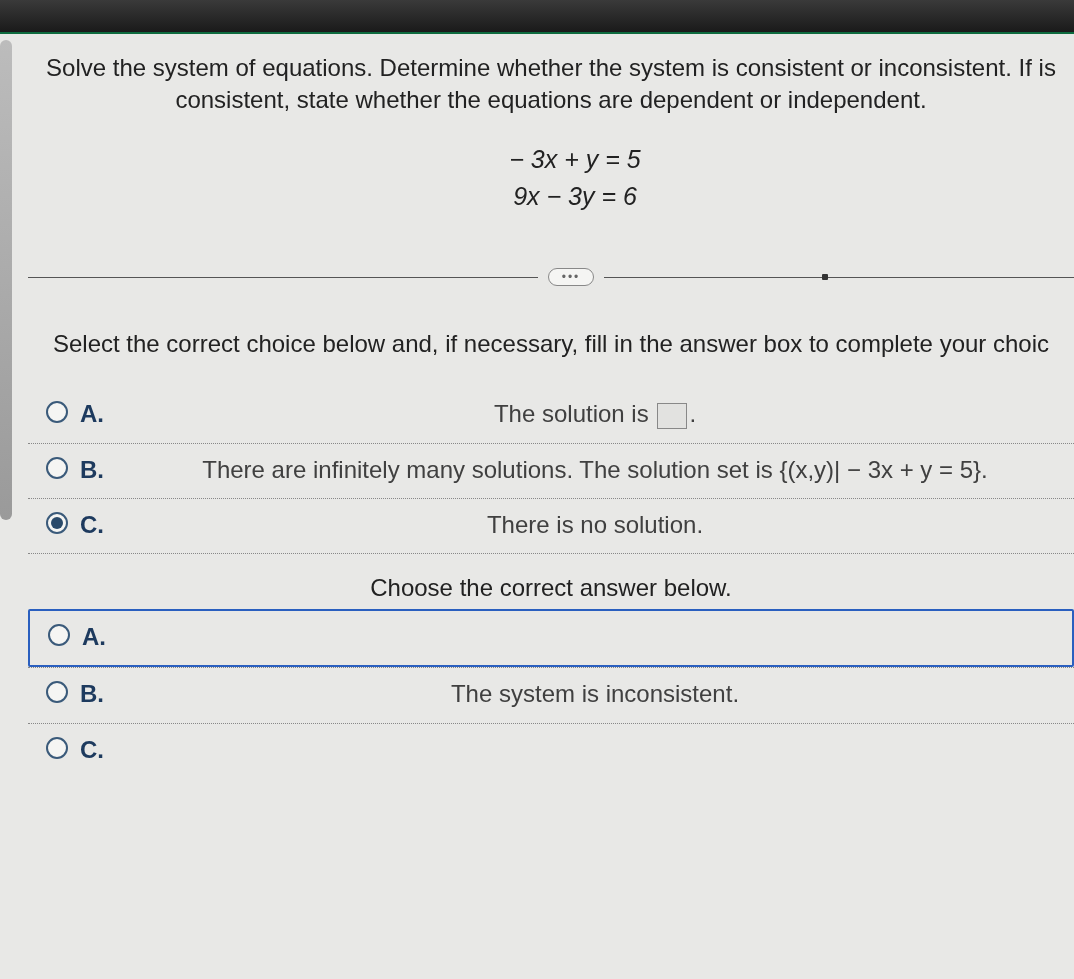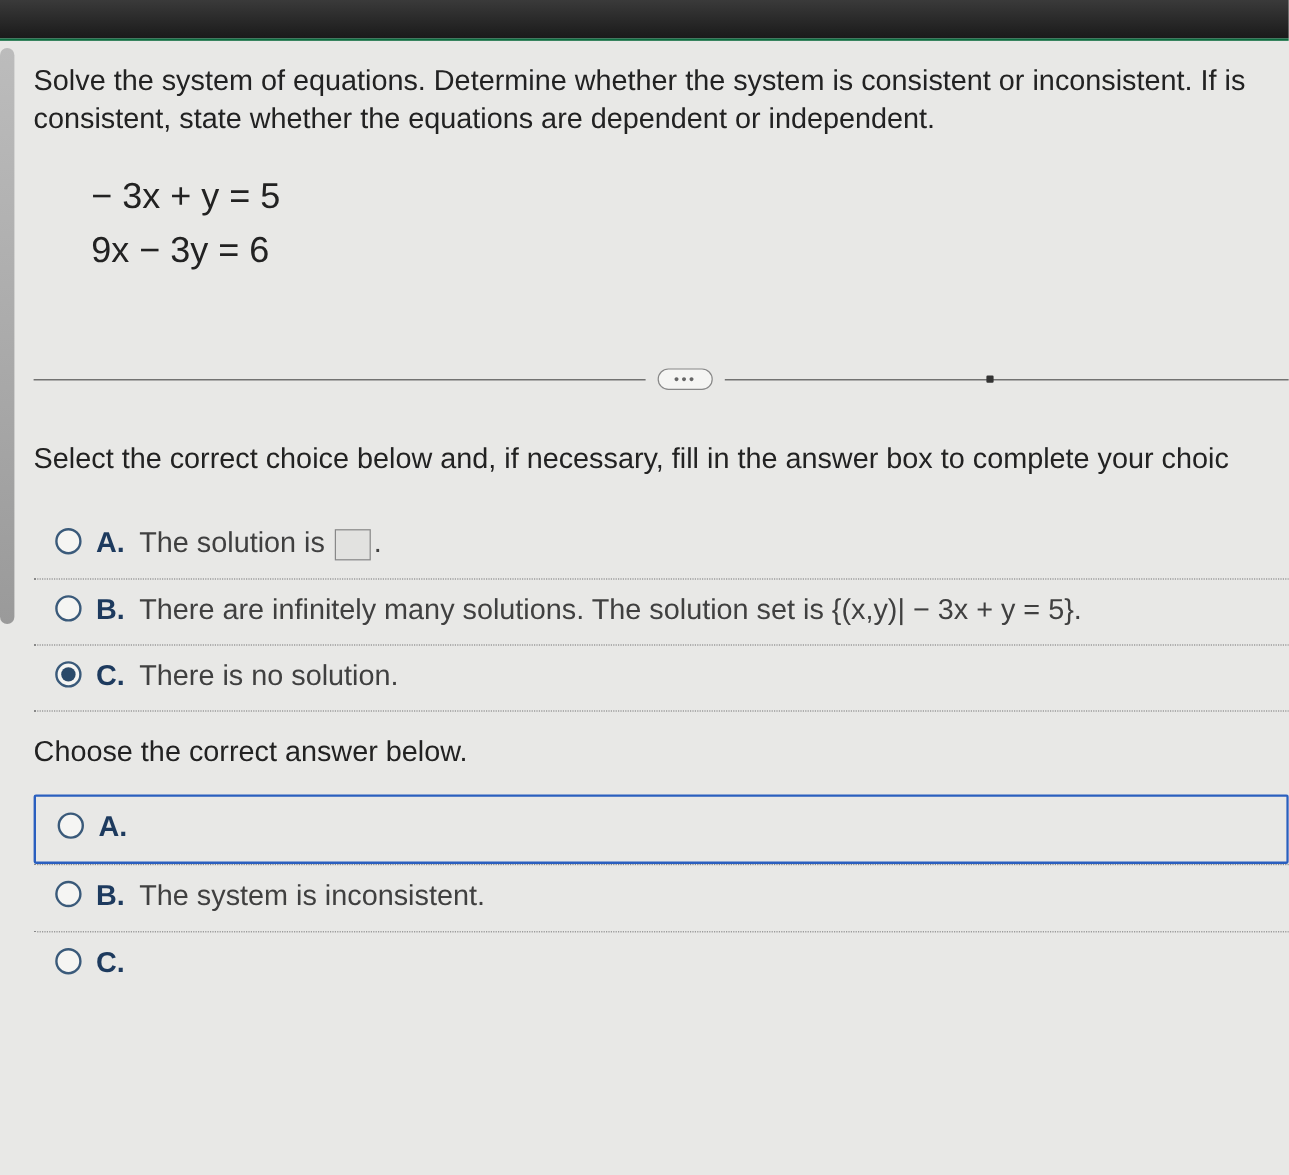--- a/index.html
+++ b/index.html
@@ -1,15 +1,15 @@
 <!DOCTYPE html>
 <html><head>
 <meta charset="utf-8">
 <style>
-  * { box-sizing: border-box; margin: 0; padding: 0; }
+  * { box-sizing: border-box; margin: 0; padding: 0; text-align: center; }
   body {
     font-family: Arial, Helvetica, sans-serif;
     background: #e8e8e6;
     width: 1074px;
     height: 979px;
     overflow: hidden;
     color: #222;
   }
   .top-bar {
     height: 34px;
@@ -17,23 +17,24 @@
     border-bottom: 2px solid #0d6b3f;
   }
   .content {
     padding: 18px 0 18px 28px;
     font-size: 24px;
     line-height: 1.35;
   }
   .question-text { margin-bottom: 24px; }
   .equations {
     margin-left: 48px;
-    margin-bottom: 72px;
-    font-size: 30px;
+    margin-bottom: 48px;
+    font-size: 25px;
     line-height: 1.5;
+    font-style: italic;
   }
   .divider-row {
     position: relative;
     height: 28px;
     margin-bottom: 36px;
   }
   .divider-row .line-left,
   .divider-row .line-right {
     position: absolute;
     top: 13px;
@@ -116,21 +117,21 @@
     vertical-align: middle;
     margin: 0 2px;
   }
   .dotted-sep {
     border: none;
     border-top: 1px dotted #888;
     margin: 0 0 0 0;
   }
   .second-instruction {
     margin-top: 18px;
-    margin-bottom: 18px;
+    margin-bottom: 4px;
     font-size: 24px;
     color: #222;
   }
   .highlight-box {
     border: 2px solid #2a5fbf;
     border-radius: 2px;
     margin-right: 0;
   }
   .scrollbar-stub {
     position: absolute;

